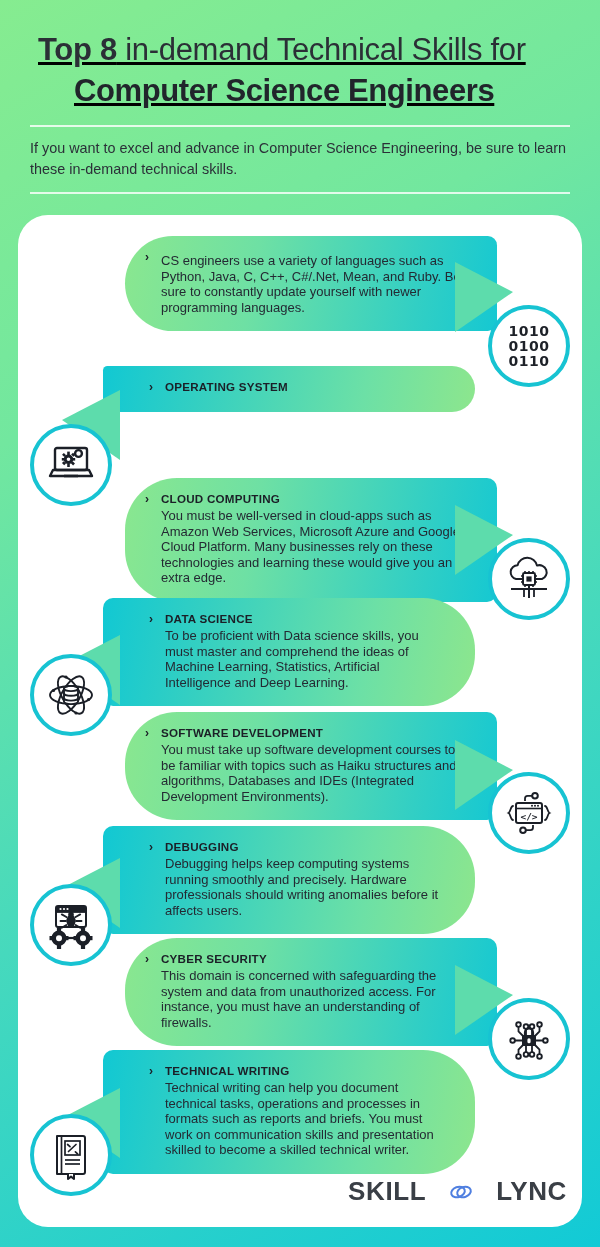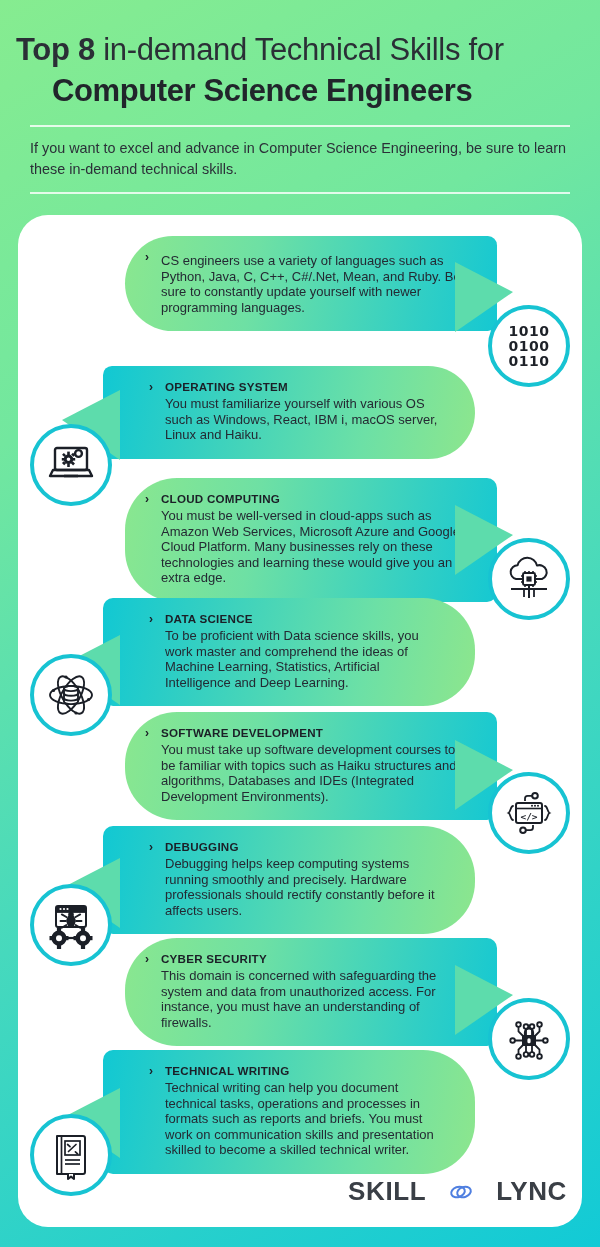--- a/index.html
+++ b/index.html
@@ -21,21 +21,22 @@
   }
 
   
   .header {
     position: absolute;
     left: 0; top: 0;
     width: 600px;
     padding: 0;
   }
   .title-block {
-    padding: 30px 30px 0 16px;
+    padding: 30px 30px 0 38px;
+    text-decoration: underline;
   }
   .title-line {
     font-size: 31px;
     line-height: 40px;
     color: #2b2f36;
     letter-spacing: -0.3px;
   }
   .title-line .light { font-weight: 400; }
   .title-line .bold  { font-weight: 700; }
   .title-line-2 {
@@ -207,21 +208,20 @@
     <div class="binary-text">
       <div>1010</div>
       <div>0100</div>
       <div>0110</div>
     </div>
   </div>
 
   <div class="tail tail-l" style="left:62px; top:390px;"></div>
   <div class="card left" style="top:366px;">
     <h3><span class="chev">›</span><span>OPERATING SYSTEM</span></h3>
-    <p>You must familiarize yourself with various OS such as Windows, React, IBM i, macOS server, Linux and Haiku.</p>
   </div>
   <div class="icon-circle" style="left:30px; top:424px;">
     <svg width="50" height="44" viewBox="0 0 50 44" fill="none" stroke="#1b1f27" stroke-width="2.4">
       <rect x="9" y="5" width="32" height="22" rx="2"></rect>
       <path d="M4 33h42l-3-6H7z" stroke-linejoin="round"></path>
       <line x1="18" y1="33" x2="32" y2="33" stroke-width="2.6"></line>
       <g fill="#1b1f27" stroke="none">
         <path d="M22.5 11.5a4.8 4.8 0 100 9.6 4.8 4.8 0 000-9.6zm0 3a1.8 1.8 0 110 3.6 1.8 1.8 0 010-3.6z"></path>
         <rect x="21.2" y="8.6" width="2.6" height="3.4"></rect>
         <rect x="21.2" y="20.6" width="2.6" height="3.4"></rect>
@@ -263,21 +263,21 @@
       <line x1="8" y1="33" x2="44" y2="33" stroke-width="2"></line>
       <line x1="26" y1="29" x2="26" y2="42" stroke-width="2"></line>
       <line x1="21" y1="33" x2="21" y2="41" stroke-width="1.8"></line>
       <line x1="31" y1="33" x2="31" y2="41" stroke-width="1.8"></line>
     </svg>
   </div>
 
   <div class="tail tail-l" style="left:62px; top:635px;"></div>
   <div class="card left" style="top:598px;">
     <h3><span class="chev">›</span><span>DATA SCIENCE</span></h3>
-    <p>To be proficient with Data science skills, you work master and comprehend the ideas of Machine Learning, Statistics, Artificial Intelligence and Deep Learning.</p>
+    <p>To be proficient with Data science skills, you must master and comprehend the ideas of Machine Learning, Statistics, Artificial Intelligence and Deep Learning.</p>
   </div>
   <div class="icon-circle" style="left:30px; top:654px;">
     <svg width="52" height="52" viewBox="0 0 52 52" fill="none" stroke="#1b1f27" stroke-width="1.9">
       <ellipse cx="26" cy="26" rx="21" ry="9"></ellipse>
       <ellipse cx="26" cy="26" rx="21" ry="9" transform="rotate(60 26 26)"></ellipse>
       <ellipse cx="26" cy="26" rx="21" ry="9" transform="rotate(120 26 26)"></ellipse>
       <g fill="#1b1f27" stroke="none">
         <circle cx="8.5" cy="21.5" r="1.6"></circle>
         <circle cx="43.5" cy="30.5" r="1.6"></circle>
         <circle cx="21" cy="8" r="1.6"></circle>
@@ -313,21 +313,21 @@
       <path d="M23 13v-2.6a2.6 2.6 0 012.6-2.6h4.8" stroke-width="1.8"></path>
       <circle cx="33" cy="7.8" r="2.8"></circle>
       <path d="M31 37v2.6a2.6 2.6 0 01-2.6 2.6h-4.4" stroke-width="1.8"></path>
       <circle cx="21" cy="42.3" r="2.8"></circle>
     </svg>
   </div>
 
   <div class="tail tail-l" style="left:62px; top:858px;"></div>
   <div class="card left" style="top:826px;">
     <h3><span class="chev">›</span><span>DEBUGGING</span></h3>
-    <p>Debugging helps keep computing systems running smoothly and precisely. Hardware professionals should rectify constantly before it affects users.</p>
+    <p>Debugging helps keep computing systems running smoothly and precisely. Hardware professionals should writing anomalies before it affects users.</p>
   </div>
   <div class="icon-circle" style="left:30px; top:884px;">
     <svg width="52" height="50" viewBox="0 0 52 50" fill="none" stroke="#1b1f27" stroke-width="2">
       <rect x="11" y="6" width="30" height="21" rx="2"></rect>
       <path d="M11 12h30" stroke-width="1.8"></path>
       <rect x="11" y="6" width="30" height="6" fill="#1b1f27" stroke="none"></rect>
       <g fill="#fff" stroke="none">
         <circle cx="15.5" cy="9" r="1.1"></circle>
           <circle cx="19" cy="9" r="1.1"></circle>
           <circle cx="22.5" cy="9" r="1.1"></circle>

